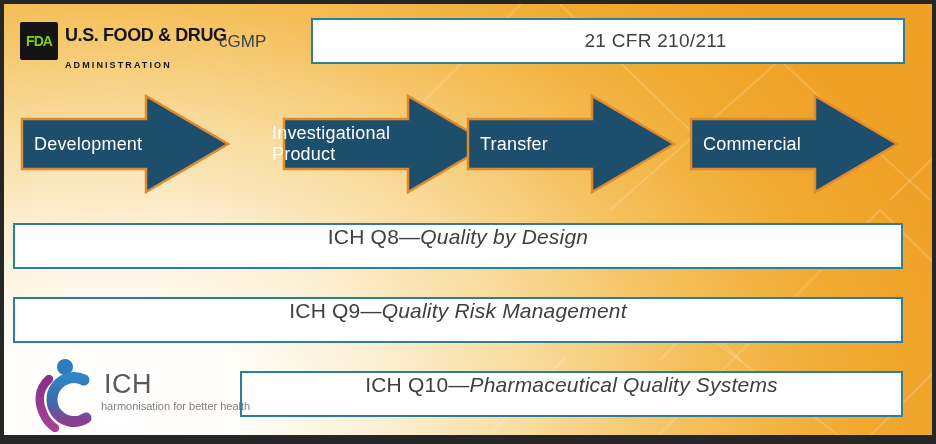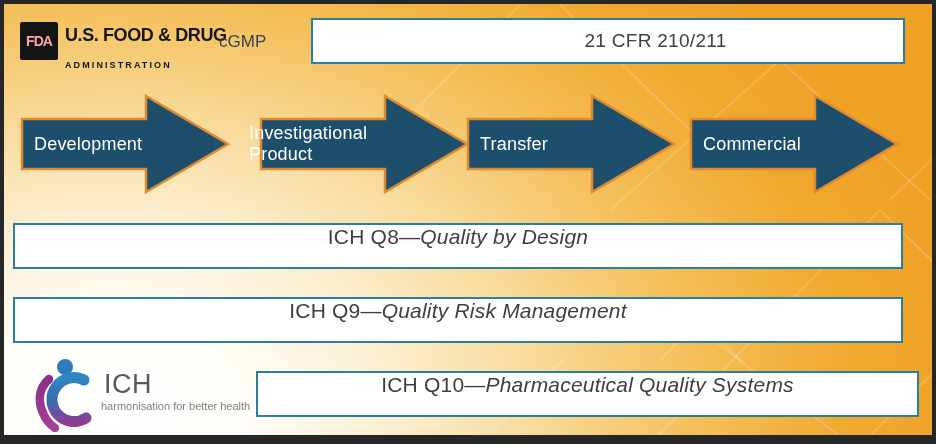--- a/index.html
+++ b/index.html
@@ -8,49 +8,49 @@
         background:radial-gradient(110% 160% at 12% 92%,
           #ffffff 0%, #fffefa 12%, #fcf0d4 26%, #f8d997 42%,
           #f4bd55 58%, #f0a92f 72%, #efa126 84%);}
   .frame{position:absolute;inset:0;border:4px solid #262626;border-bottom-width:9px;
          pointer-events:none;z-index:60;}
   .pattern{position:absolute;left:0;top:0;z-index:1;}
 
   
   .fda-box{position:absolute;left:20px;top:22px;width:38px;height:38px;background:#141414;
            border-radius:2px;display:flex;align-items:center;justify-content:center;z-index:5;}
-  .fda-box span{color:#fca5a5;font-weight:800;font-size:14px;letter-spacing:-1px;}
+  .fda-box span{color:#84cc16;font-weight:800;font-size:14px;letter-spacing:-1px;}
   .fda-name{position:absolute;left:65px;top:26px;z-index:5;color:#161616;}
   .fda-name .l1{font-size:18px;font-weight:900;letter-spacing:-0.4px;line-height:1;}
   .fda-name .l2{font-size:9px;font-weight:700;letter-spacing:2.1px;margin-top:17px;line-height:1;}
   .cgmp{position:absolute;left:219px;top:32px;font-size:17px;color:#35444e;z-index:5;}
   .cfr-box{position:absolute;left:311px;top:18px;width:594px;height:46px;background:#ffffff;
            border:2px solid #2b7f9e;box-sizing:border-box;z-index:4;
            display:flex;align-items:center;justify-content:center;padding-left:95px;}
   .cfr-box span{font-size:19px;color:#414141;letter-spacing:0.3px;}
   .guidance{position:absolute;left:293px;top:24px;width:154px;height:37px;background:#1e87a6;
             border:2px solid #2e3a42;box-sizing:border-box;z-index:6;
             display:flex;align-items:center;justify-content:center;
             box-shadow:1px 2px 3px rgba(40,40,40,0.25);}
   .guidance span{color:#ffffff;font-size:19px;letter-spacing:0.3px;}
 
   
   .arrow{position:absolute;top:94px;width:211px;height:100px;z-index:3;}
   .arrow .lbl{position:absolute;left:14px;top:50%;transform:translateY(-50%);
               color:#ffffff;font-size:18px;line-height:1.15;width:126px;letter-spacing:0.2px;}
-  .a1{left:20px;} .a2{left:235px;padding-left:24px;} .a3{left:466px;} .a4{left:689px;}
+  .a1{left:20px;} .a2{left:258px;padding-left:24px;} .a3{left:466px;} .a4{left:689px;}
 
   
   .bar{position:absolute;background:#ffffff;border:2px solid #2b7f9e;box-sizing:border-box;
        height:46px;display:flex;align-items:flex-start;justify-content:center;z-index:3;
        font-size:21px;color:#3f3f3f;letter-spacing:0.2px;}
   .bar .it{font-style:italic;}
   .b1{left:13px;top:223px;width:890px;}
   .b2{left:13px;top:297px;width:890px;}
-  .b3{left:240px;top:371px;width:663px;margin-left:16px;}
+  .b3{left:240px;top:371px;width:663px;}
 
   
   .ich-fig{position:absolute;left:34px;top:358px;z-index:3;}
   .ich-name{position:absolute;left:104px;top:371px;font-size:27px;color:#58595b;
             letter-spacing:0.5px;z-index:3;line-height:1;}
   .ich-tagline{position:absolute;left:101px;top:400px;font-size:11px;color:#7f7f7f;z-index:3;}
 </style>
 </head>
 <body>
 

